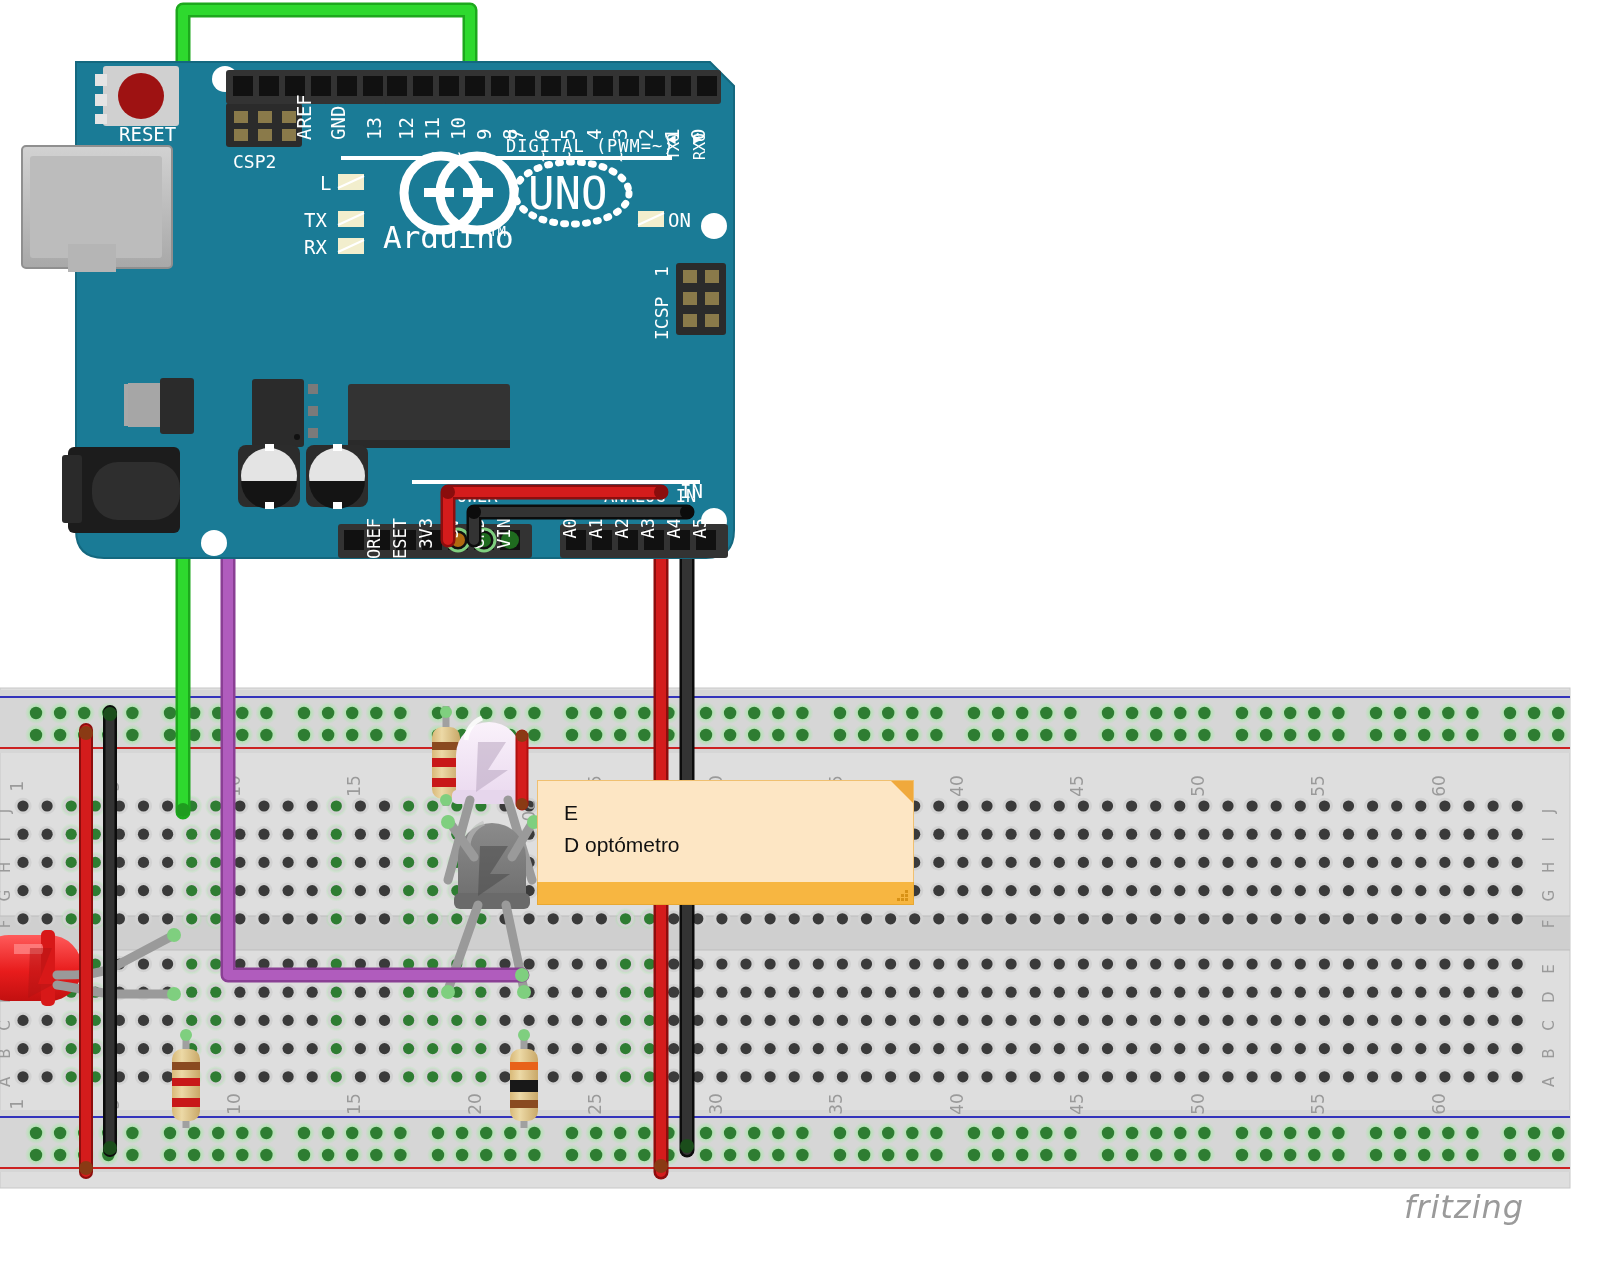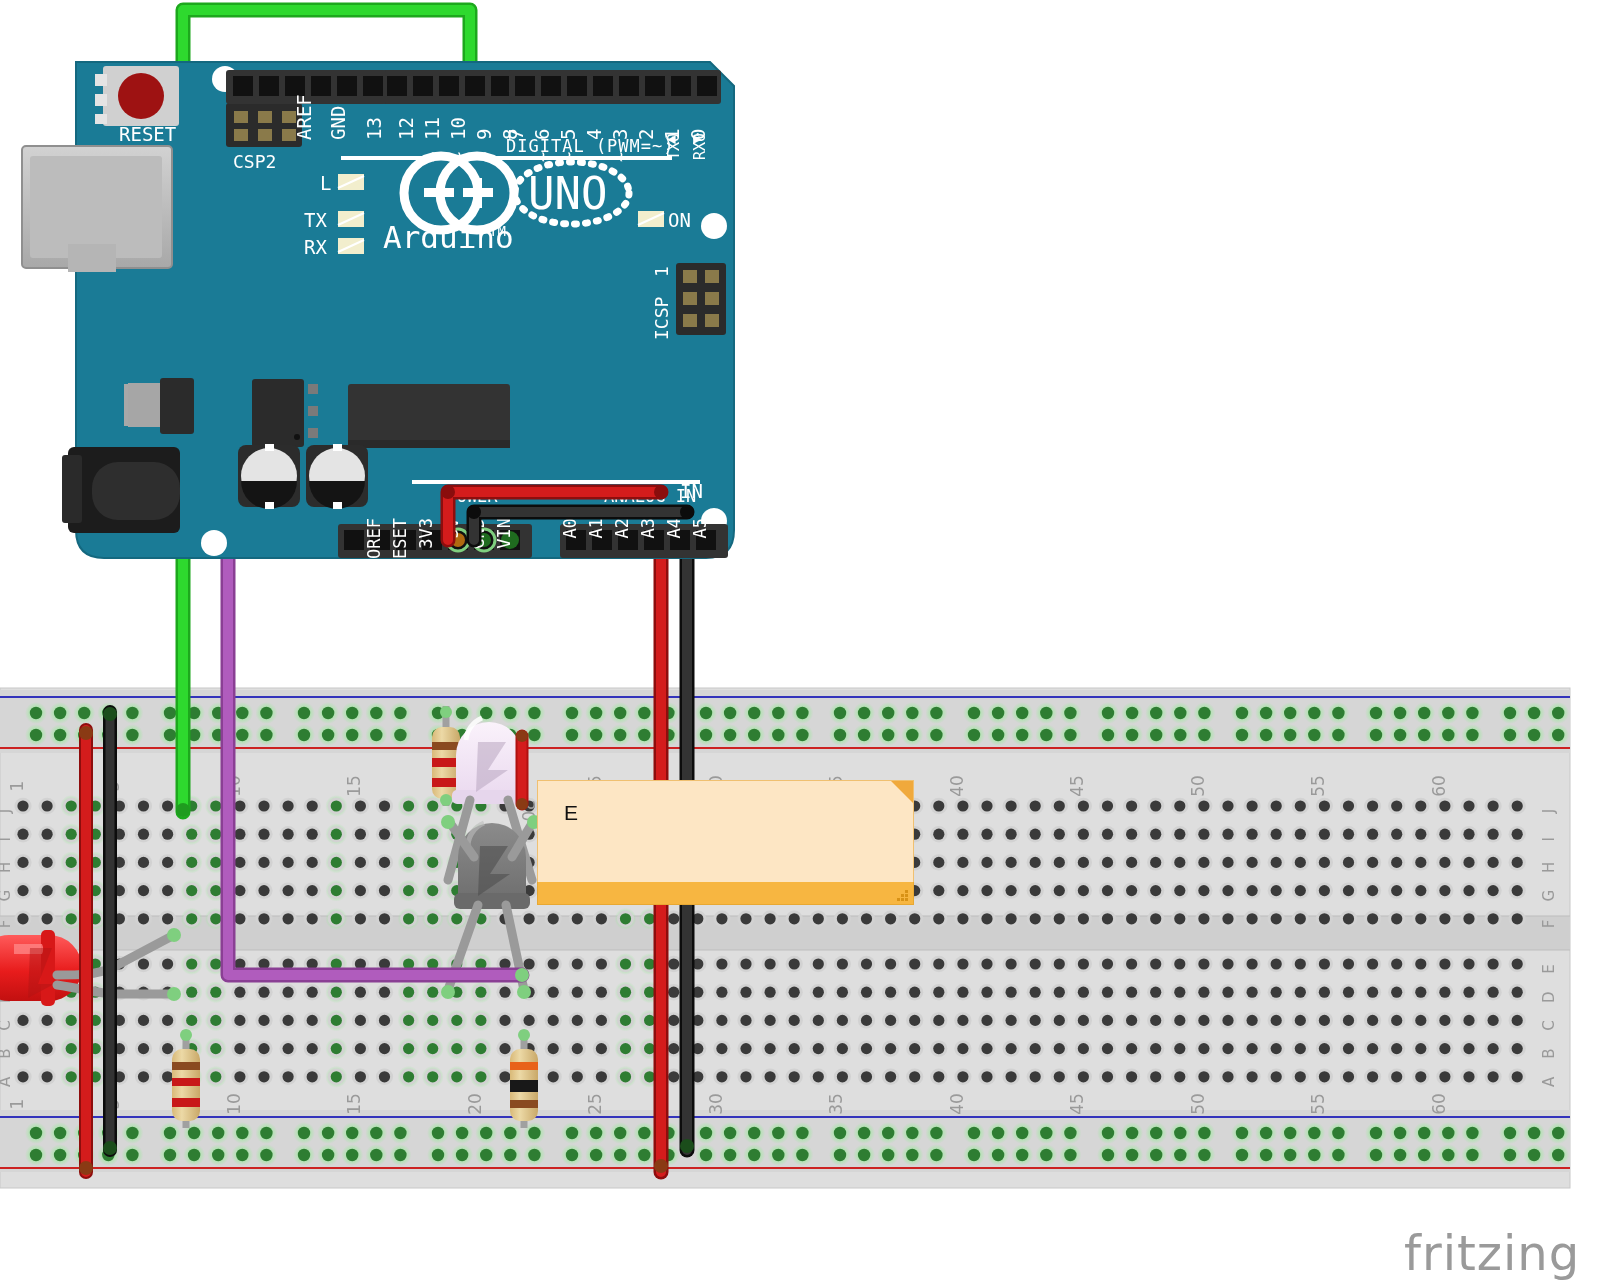--- a/index.html
+++ b/index.html
@@ -25,23 +25,24 @@
      background:#f7b641;height:22px;position:relative;
      border:1px solid #e8a832;border-top:none;
   }
   #note .grip{
      position:absolute;right:5px;bottom:3px;width:11px;height:11px;
   }
   #note .grip i{
      position:absolute;width:3px;height:3px;background:#d89216;display:block;
   }
   #fritzing{
-     position:absolute;left:1404px;top:1225px;
-     font-size:48px;color:#9a9a9a;letter-spacing:1px;
+     position:absolute;left:1404px;top:1188px;
+     font-size:32px;color:#9a9a9a;letter-spacing:1px;
      font-family:"DejaVu Sans", sans-serif;
+     font-style:italic;
   }
 </style>
 </head>
 <body>
 
 <div id="stage">
 <svg width="1600" height="1280" viewBox="0 0 1600 1280" xmlns="http://www.w3.org/2000/svg">
   <defs>
     <style>
       .silk       { fill:#ffffff; font-family:"DejaVu Sans Mono", monospace; }
@@ -2356,20 +2357,21 @@
   <text x="680" y="498" class="silk" font-size="19">IN</text>
 
 </svg>
 </div>
 
 <div id="note" style="left:537px;top:780px;width:377px;">
   <div class="noteBody" style="height:101px;">
     <div class="fold"></div>
     <div class="noteText">
       <div>E</div>
+      <div>D  optómetro</div>
     </div>
   </div>
   <div class="footbar">
     <div class="grip">
       <i style="left:0;top:8px;"></i>
         <i style="left:4px;top:8px;"></i>
         <i style="left:8px;top:8px;"></i>
       <i style="left:4px;top:4px;"></i>
         <i style="left:8px;top:4px;"></i>
       <i style="left:8px;top:0;"></i>

